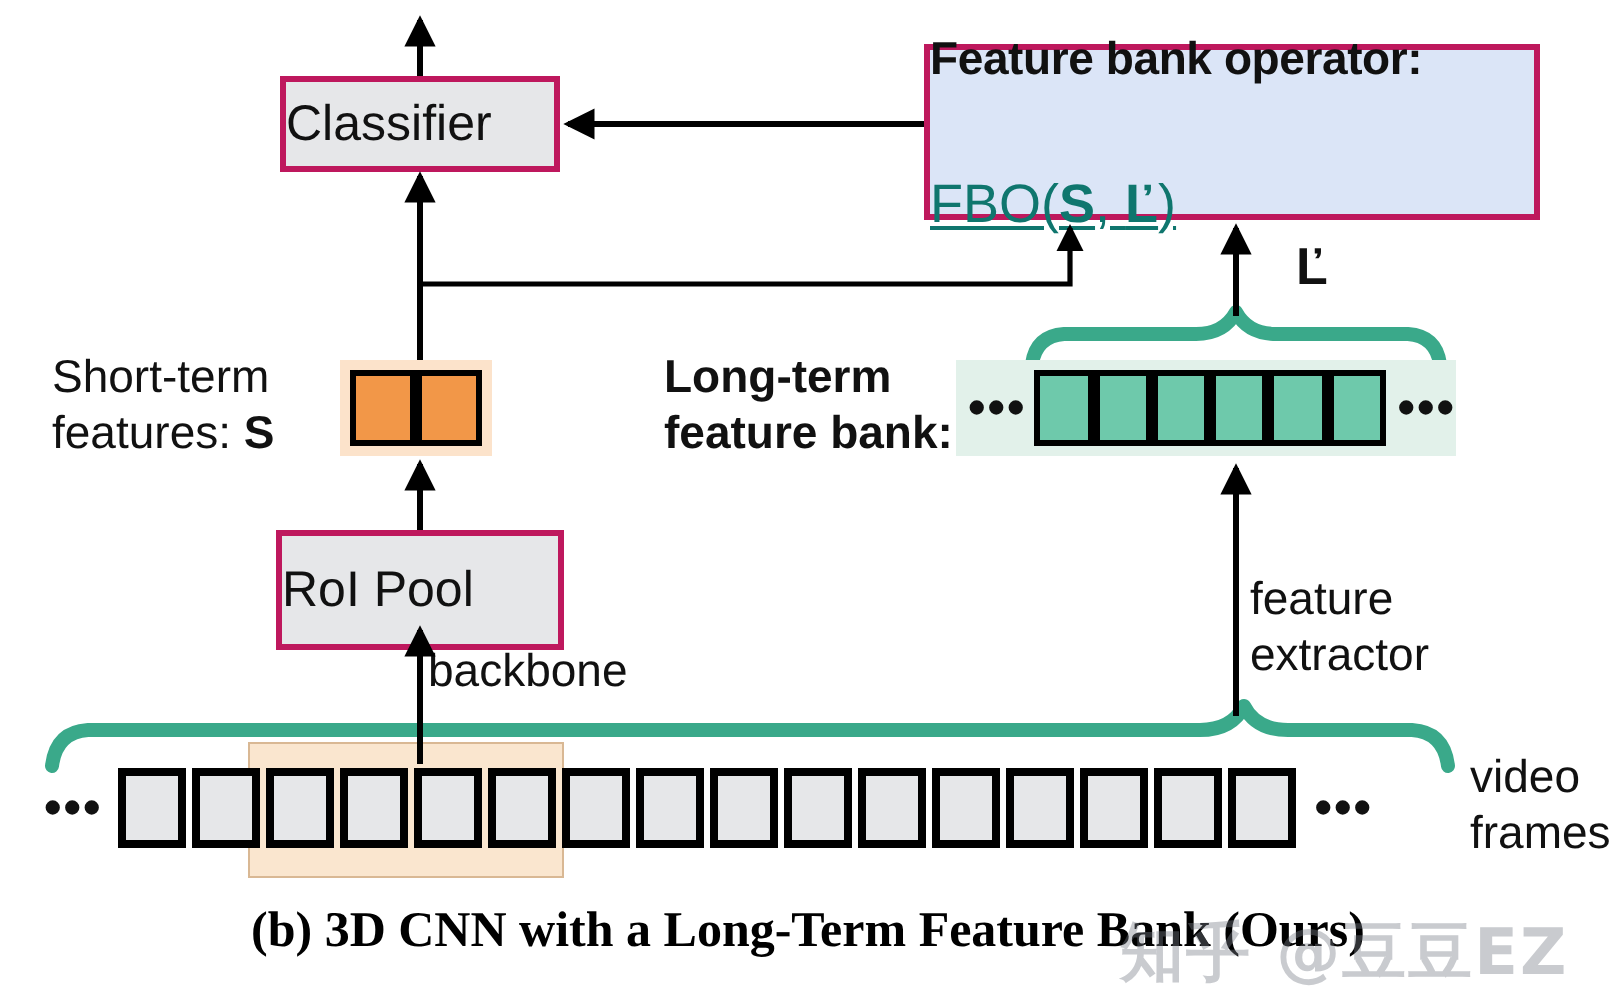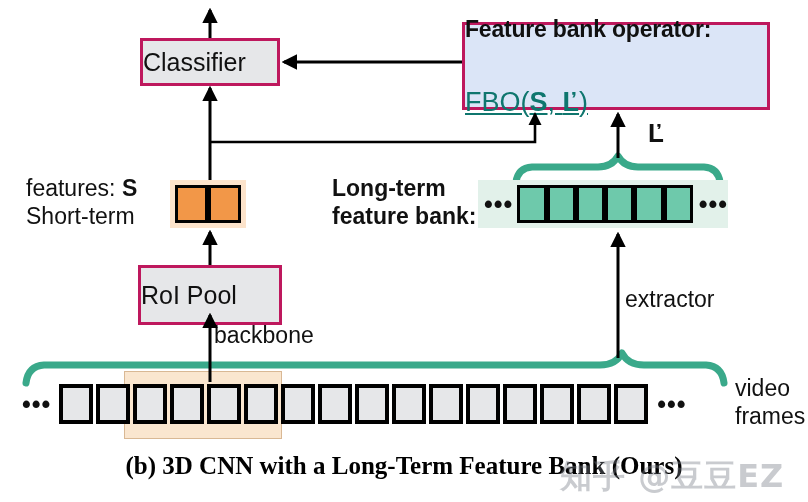--- a/index.html
+++ b/index.html
@@ -177,22 +177,22 @@
     <span id="fbo-formula">
       <span>FBO(</span><b>S</b><span>, </span><b>Ľ</b><span>)</span>
     </span>
   </div>
 
   <div id="roi-pool-box" class="box box-grey">
     <span>RoI Pool</span>
   </div>
 
   <div id="short-term-label" class="lbl">
+    <div>Short-term</div>
     <div><span>features: </span><b>S</b></div>
-    <div>Short-term</div>
   </div>
 
   <div id="short-term-strip">
     <span class="sq-orange"></span>
     <span class="sq-orange"></span>
   </div>
 
   <div id="long-term-label" class="lbl">
     <div>Long-term</div>
     <div>feature bank: L</div>
@@ -207,20 +207,21 @@
     <span class="sq-teal"></span>
     <span class="sq-teal"></span>
     <span id="lt-dots-right" class="dots">•••</span>
   </div>
 
   <div id="ltilde-label" class="lbl">Ľ</div>
 
   <div id="backbone-label" class="lbl">backbone</div>
 
   <div id="feature-extractor-label" class="lbl">
+    <div>feature</div>
     <div>extractor</div>
   </div>
 
   <div id="video-frames-label" class="lbl">
     <div>video</div>
     <div>frames</div>
   </div>
 
   <div id="video-row">
     <span id="vf-dots-left" class="dots">•••</span>

